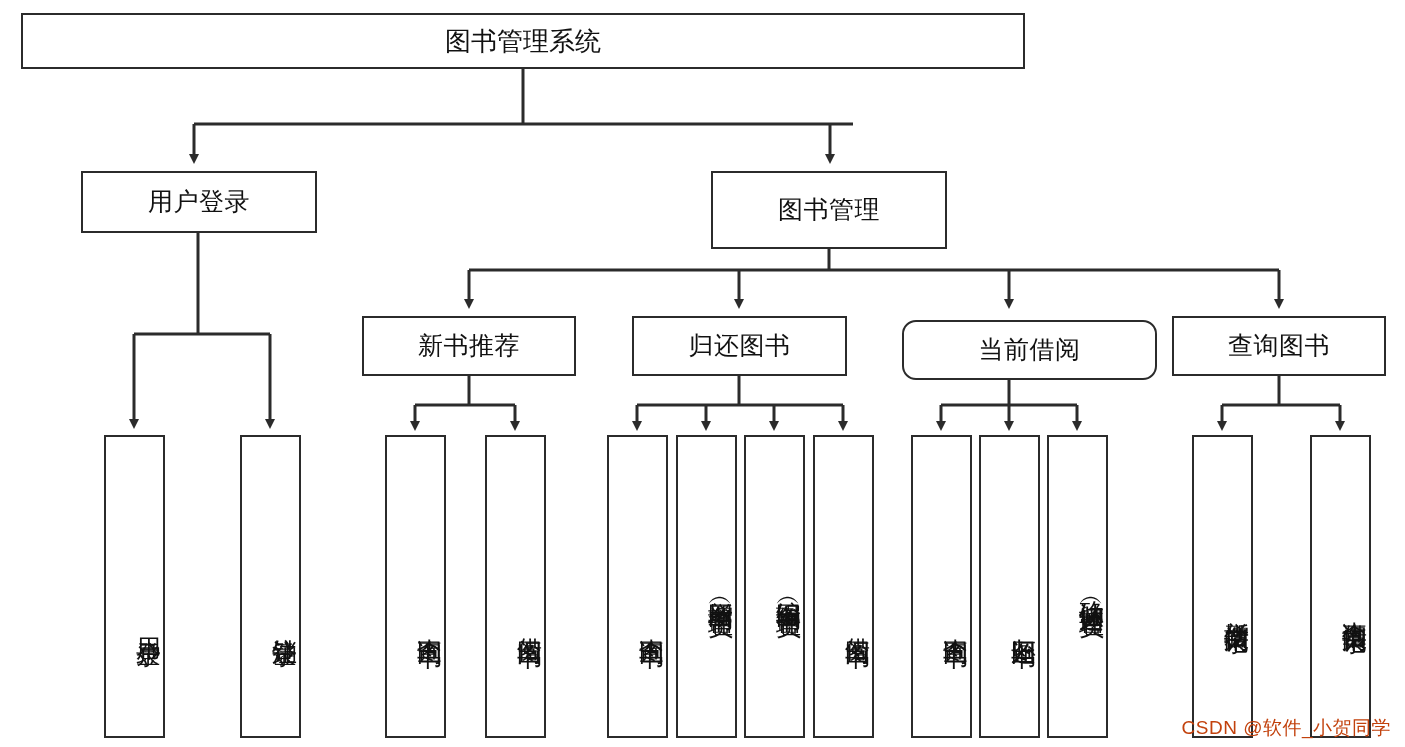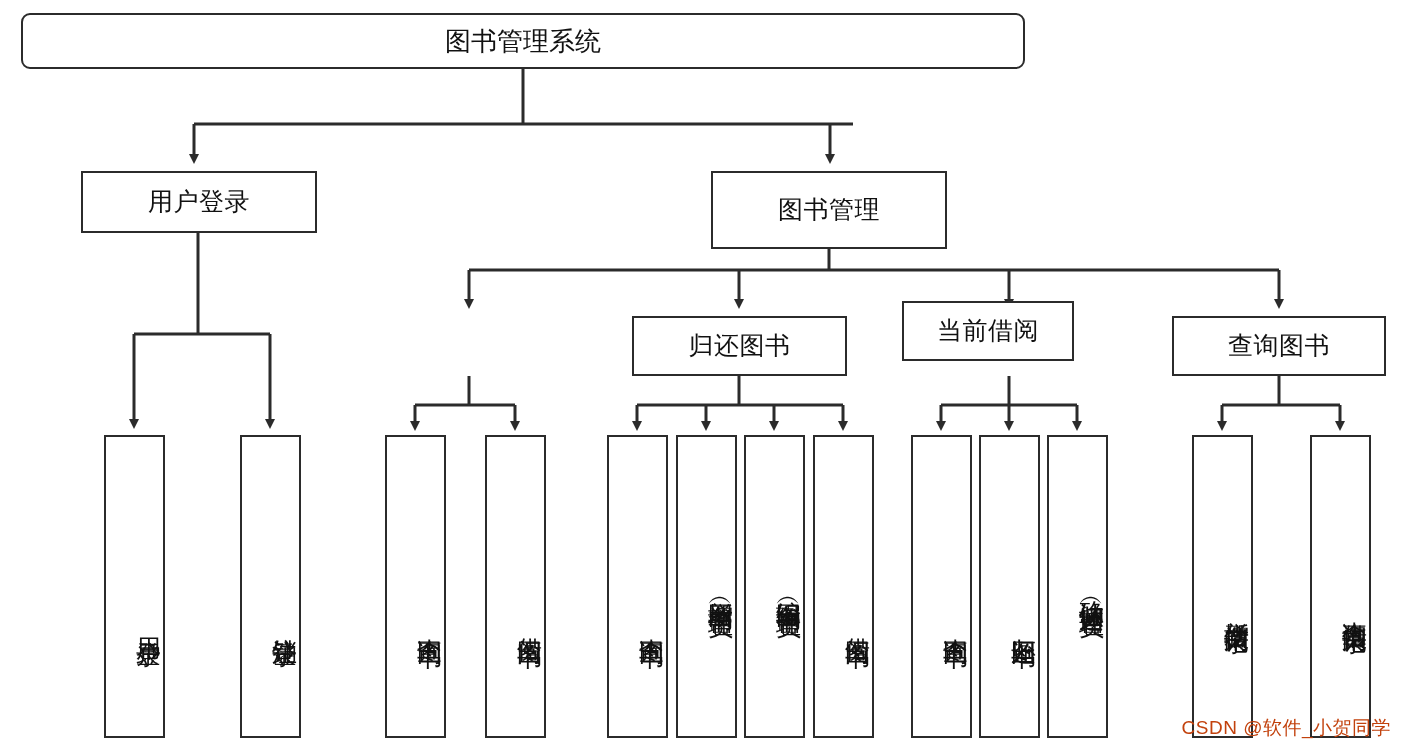--- a/index.html
+++ b/index.html
@@ -34,21 +34,20 @@
     justify-content: center;
     color: #111111;
     line-height: 1.18;
   }
   .node.h {
     font-size: 25px;
     letter-spacing: 0.5px;
   }
   .node.root {
     font-size: 26px;
-    border-radius: 9px;
   }
   .node.v {
     font-size: 25px;
     writing-mode: vertical-rl;
     text-orientation: upright;
     align-items: flex-start;
     justify-content: center;
     padding-top: 14px;
     letter-spacing: 2px;
   }
@@ -130,26 +129,29 @@
   </div>
 
   <div class="node h" style="left:81px; top:171px; width:236px; height:62px;">
     <span class="txt">用户登录</span>
   </div>
 
   <div class="node h" style="left:711px; top:171px; width:236px; height:78px;">
     <span class="txt">图书管理</span>
   </div>
 
+  <div class="node h" style="left:362px; top:316px; width:214px; height:60px;">
+    <span class="txt">新书推荐</span>
+  </div>
 
   <div class="node h" style="left:632px; top:316px; width:215px; height:60px;">
     <span class="txt">归还图书</span>
   </div>
 
-  <div class="node h" style="left:902px; top:301px; width:172px; height:60px;">
+  <div class="node h" style="left:902px; top:320px; width:255px; height:60px;border-radius:14px;">
     <span class="txt">当前借阅</span>
   </div>
 
   <div class="node h" style="left:1172px; top:316px; width:214px; height:60px;">
     <span class="txt">查询图书</span>
   </div>
 
   <div class="node v" style="left:104px; top:435px; width:61px; height:303px; padding-top:70px;">
     <span class="txt">用户登录</span>
   </div>

